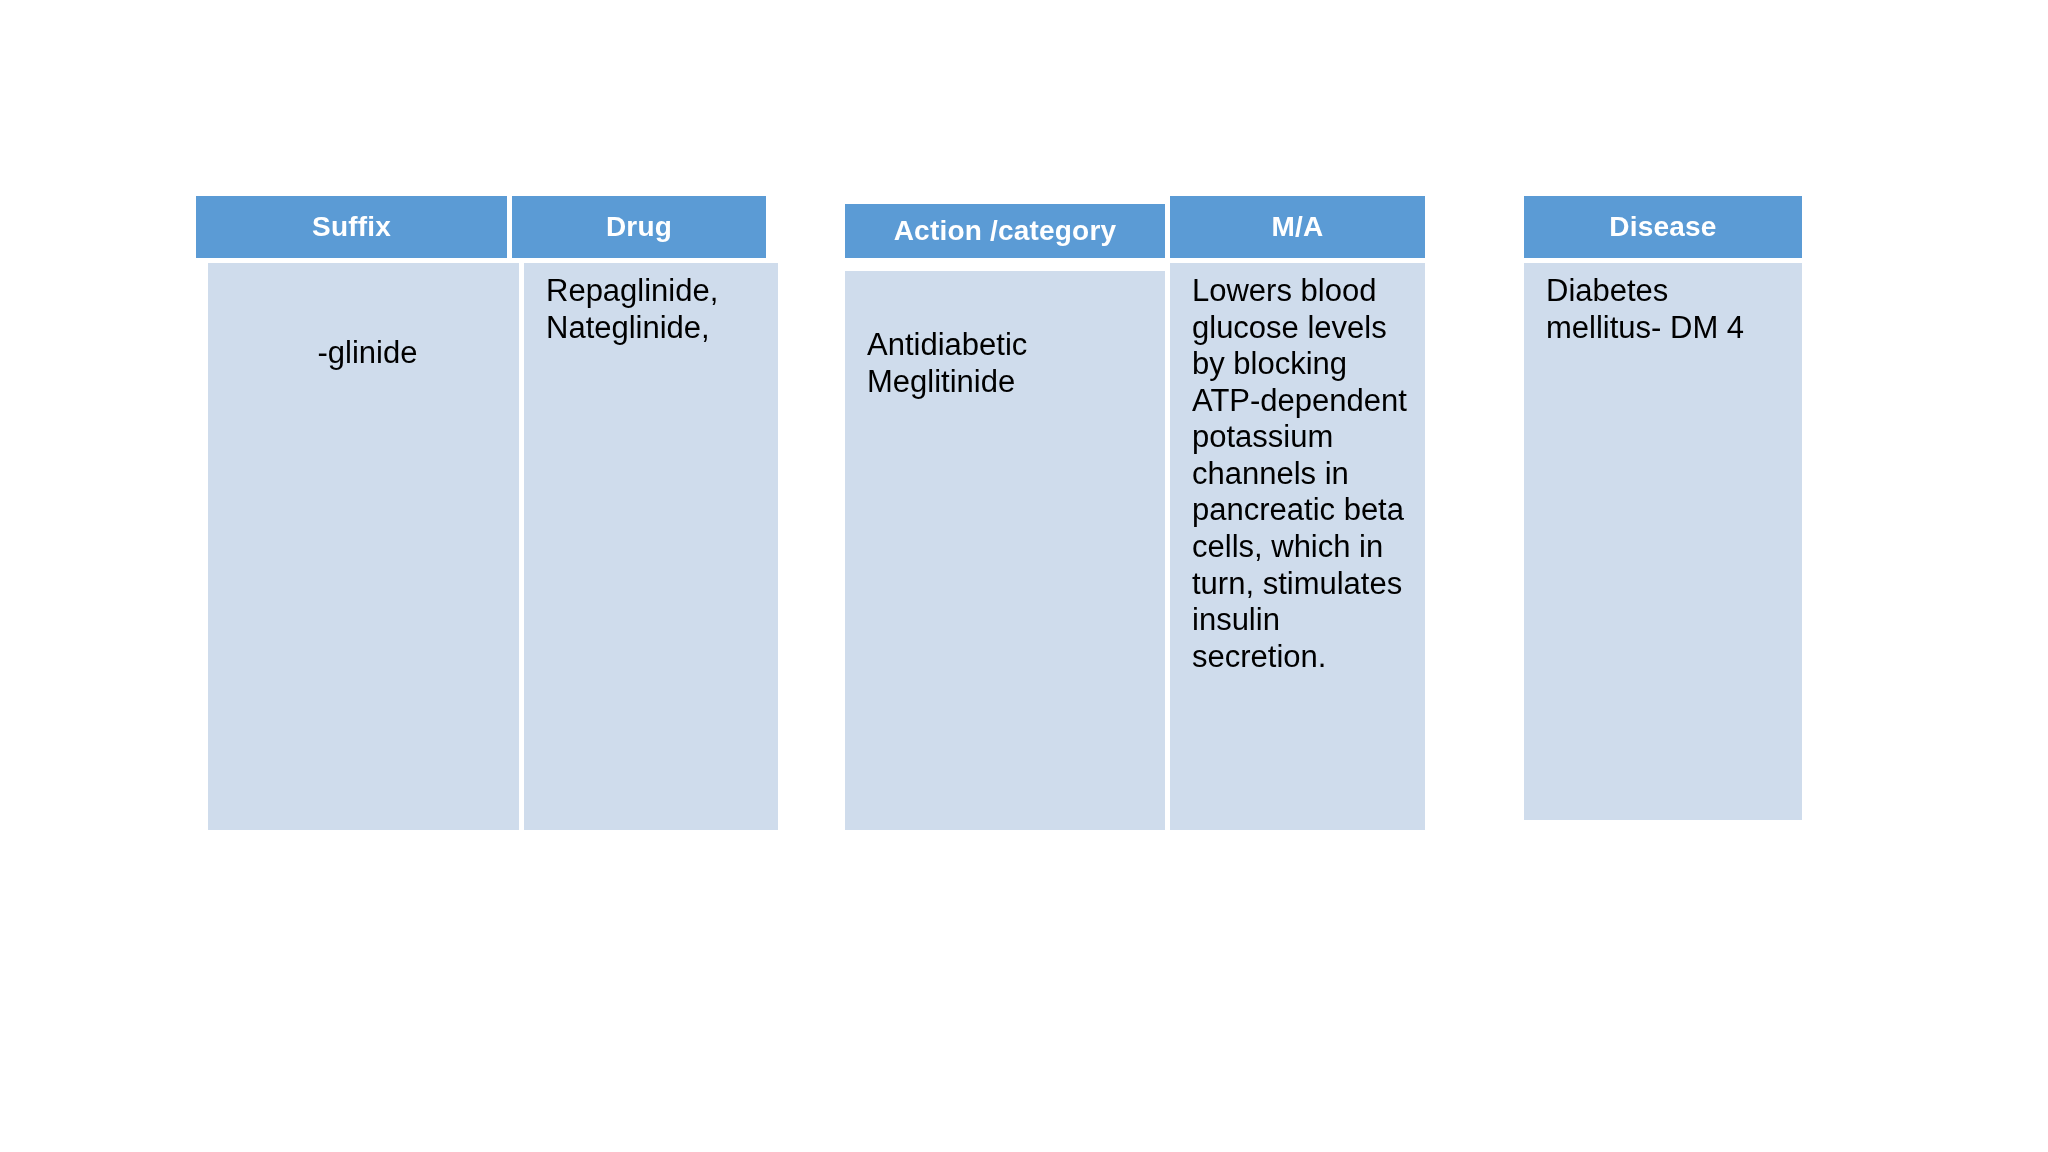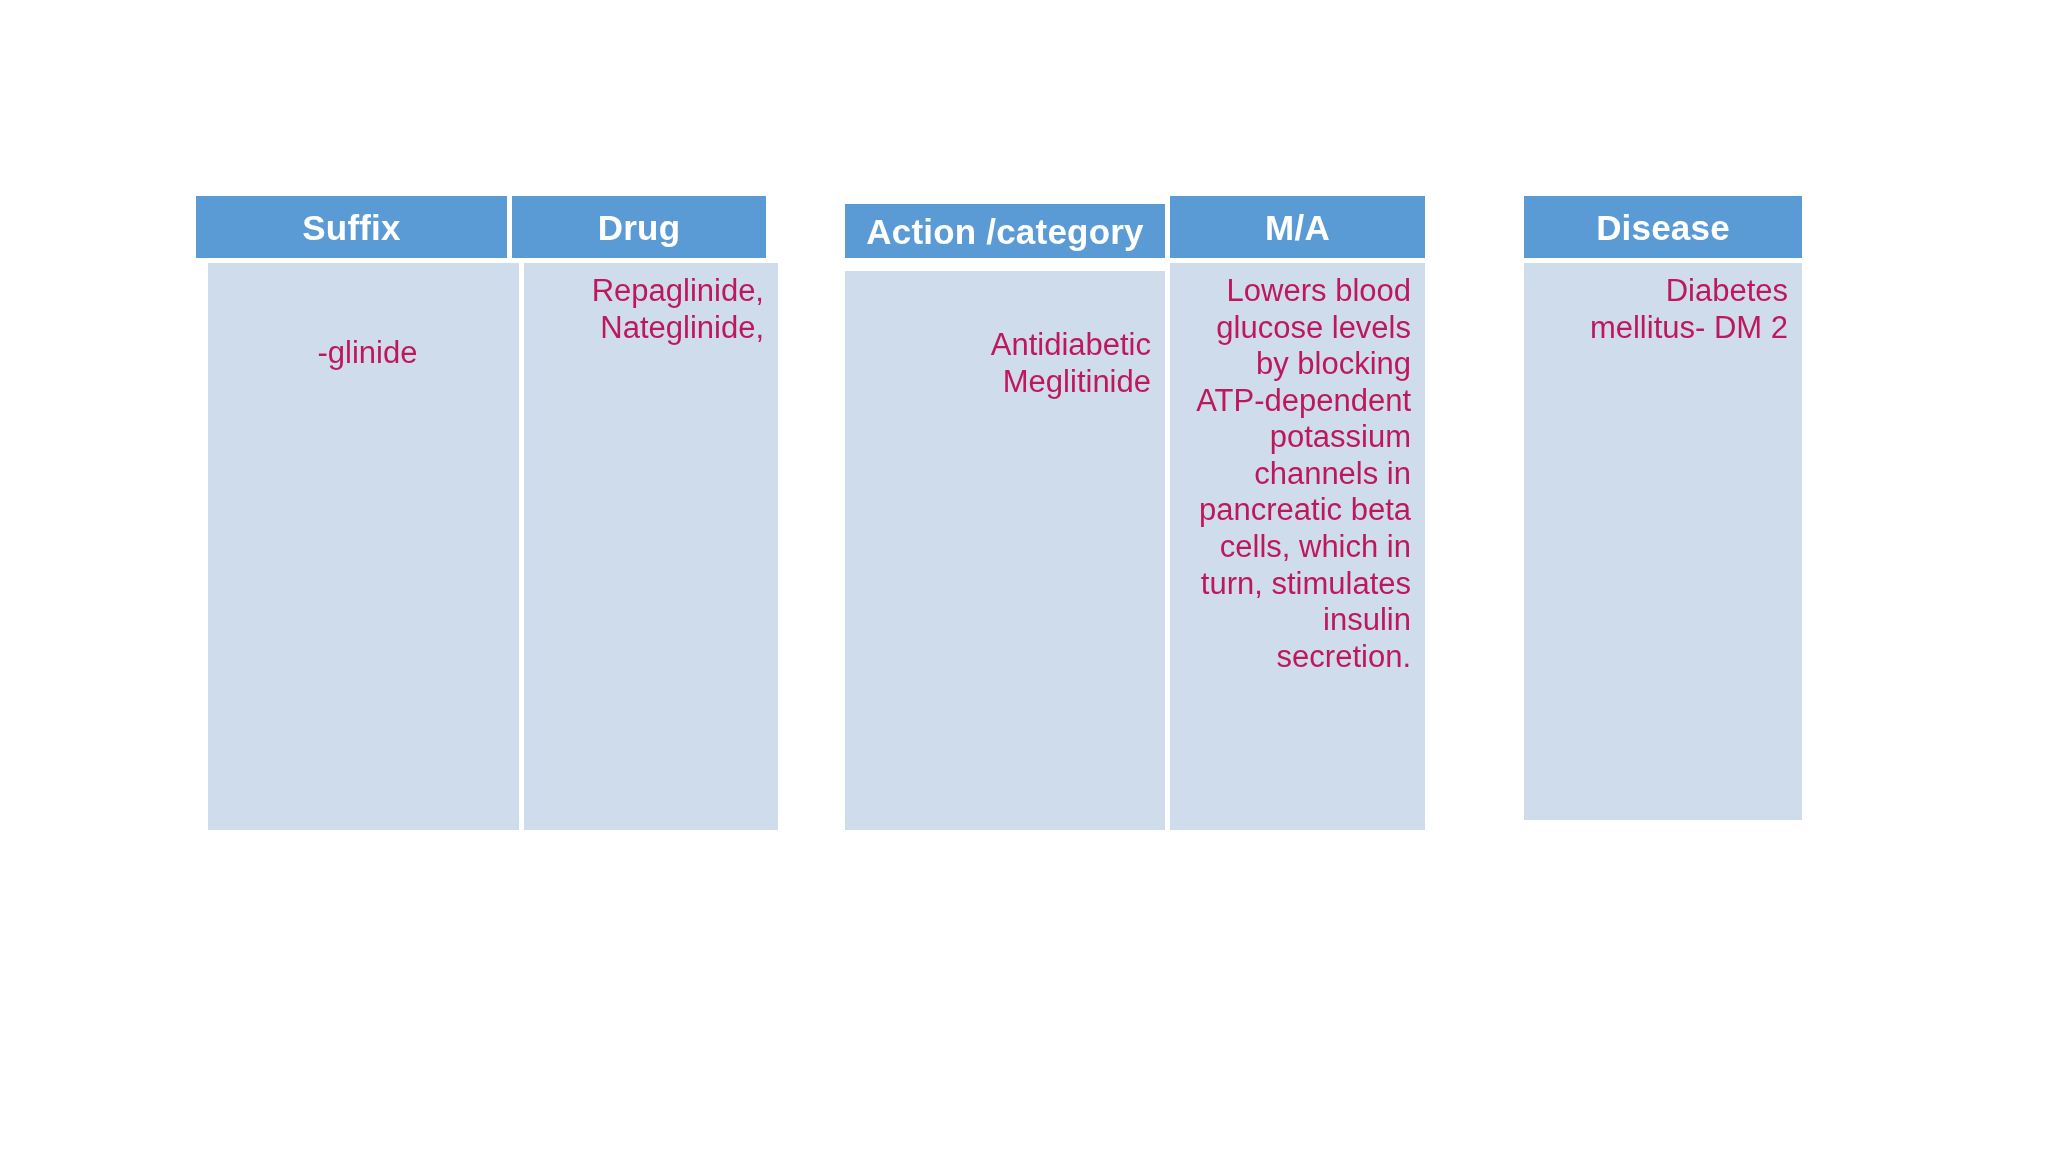--- a/index.html
+++ b/index.html
@@ -36,35 +36,34 @@
     display: flex;
     gap: 5px;
     margin-top: 5px;
     flex: 1;
   }
 
   .hcell {
     background: #5b9bd5;
     color: #ffffff;
     font-weight: bold;
-    font-size: 35px;
+    font-size: 28px;
     display: flex;
     align-items: center;
     justify-content: center;
     line-height: 1;
     letter-spacing: 0.2px;
   }
 
   .bcell {
     background: #cfdcec;
-    color: #be185d;
+    color: #000000;
     font-size: 31px;
     line-height: 1.18;
     padding: 10px 14px 0 22px;
-    text-align: right;
   }
 
   .bcell.center {
     display: flex;
     align-items: flex-start;
     justify-content: center;
     padding-top: 72px;
     margin-left: 12px;
   }
 
@@ -119,17 +118,17 @@
     </div>
   </div>
 
   <div class="table-block" id="block-disease">
 
     <div class="header-row">
       <div class="hcell col-disease">Disease</div>
     </div>
 
     <div class="body-row">
-      <div class="bcell col-disease">Diabetes mellitus- DM 2</div>
+      <div class="bcell col-disease">Diabetes mellitus- DM 4</div>
     </div>
   </div>
 
 </div>
 
 </body></html>

